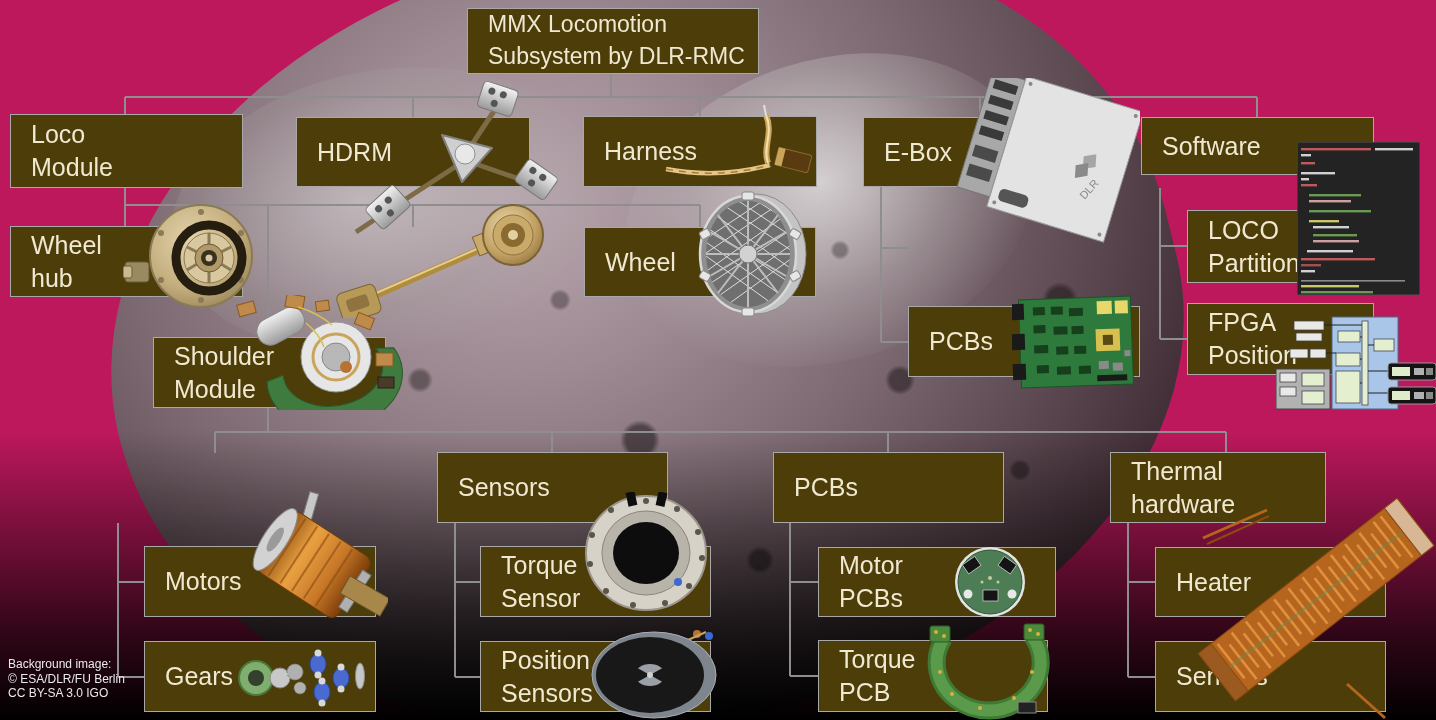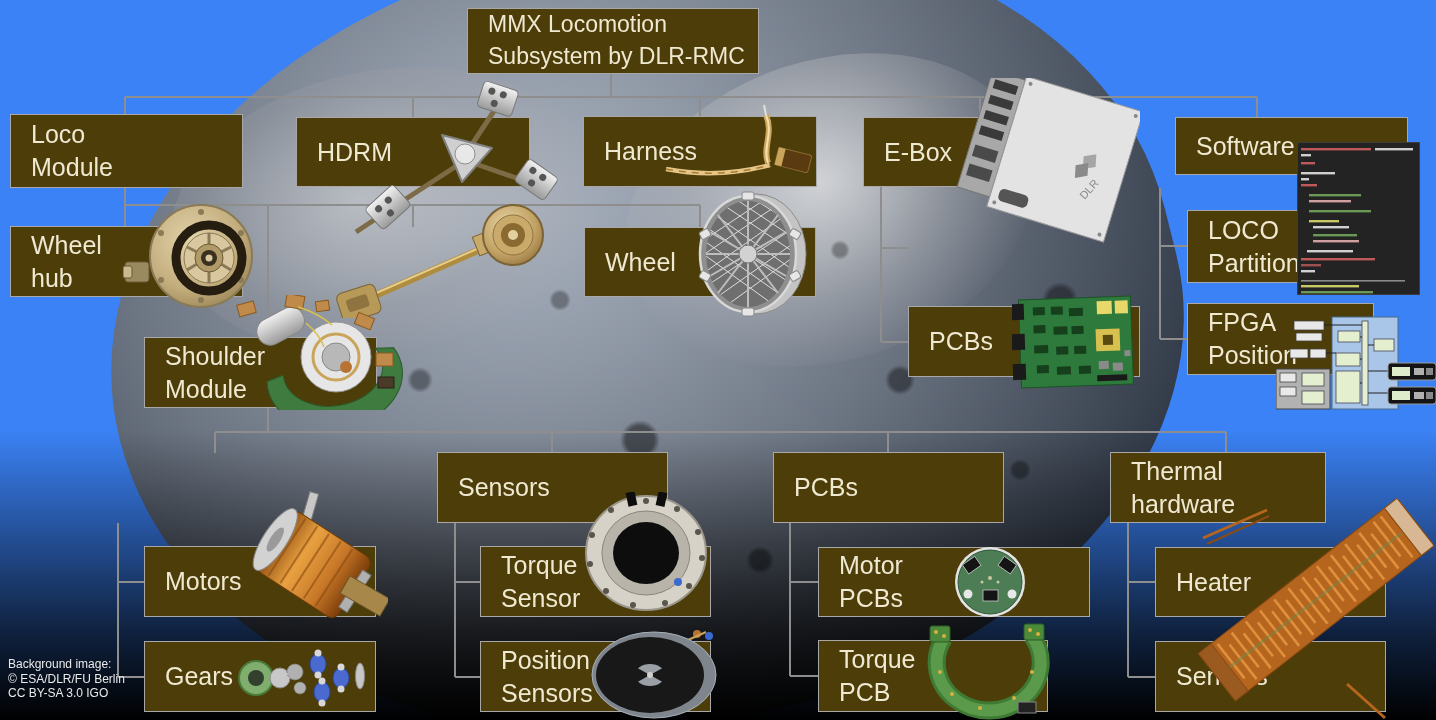--- a/index.html
+++ b/index.html
@@ -1,16 +1,16 @@
 <!DOCTYPE html>
 <html><head>
 <meta charset="utf-8">
 <style>
   html,body{margin:0;padding:0;background:#000;}
-  .stage{position:relative;width:1436px;height:720px;background:#3b82f6;overflow:hidden;
+  .stage{position:relative;width:1436px;height:720px;background:#be185d;overflow:hidden;
          font-family:"Liberation Sans",sans-serif;}
   
   .asteroid{position:absolute;left:110px;top:-60px;width:1070px;height:790px;
     border-radius:48% 52% 45% 55%;transform:rotate(-14deg);
     background:radial-gradient(ellipse at 42% 30%, #b9b9b9 0%, #9a9a9a 22%, #757575 45%, #4a4a4a 68%, #222 88%, #000 100%);
     opacity:.88;}
   .asteroid-hl{position:absolute;left:620px;top:60px;width:420px;height:300px;border-radius:50%;
     background:radial-gradient(ellipse at 50% 40%, rgba(235,235,235,.75) 0%, rgba(200,200,200,.35) 45%, transparent 75%);
     transform:rotate(-18deg);}
   .asteroid-hl2{position:absolute;left:170px;top:70px;width:430px;height:280px;border-radius:50%;
@@ -66,42 +66,42 @@
       M1128 523 V677 M1128 582 H1155 M1128 677 H1155"></path>
   </svg>
 
   <div class="node title" style="left:467px;top:8px;width:292px;height:66px">MMX Locomotion
 Subsystem by DLR-RMC</div>
   <div class="node" style="left:10px;top:114px;width:233px;height:74px">Loco
 Module</div>
   <div class="node" style="left:583px;top:116px;width:234px;height:71px">Harness</div>
   <div class="node" style="left:296px;top:117px;width:234px;height:70px">HDRM</div>
   <div class="node" style="left:863px;top:117px;width:232px;height:70px">E-Box</div>
-  <div class="node" style="left:1175px;top:117px;width:233px;height:58px">Software</div>
+  <div class="node" style="left:1141px;top:117px;width:233px;height:58px">Software</div>
   <div class="node" style="left:10px;top:226px;width:233px;height:71px">Wheel
 hub</div>
   <div class="node" style="left:584px;top:227px;width:232px;height:70px">Wheel</div>
-  <div class="node" style="left:144px;top:337px;width:233px;height:71px">Shoulder
+  <div class="node" style="left:153px;top:337px;width:233px;height:71px">Shoulder
 Module</div>
   <div class="node" style="left:908px;top:306px;width:232px;height:71px">PCBs</div>
   <div class="node" style="left:1187px;top:210px;width:187px;height:73px">LOCO
 Partition</div>
   <div class="node" style="left:1187px;top:303px;width:187px;height:72px">FPGA
 Position</div>
   <div class="node" style="left:437px;top:452px;width:231px;height:71px">Sensors</div>
   <div class="node" style="left:773px;top:452px;width:231px;height:71px">PCBs</div>
   <div class="node" style="left:1110px;top:452px;width:216px;height:71px">Thermal
 hardware</div>
   <div class="node" style="left:144px;top:641px;width:232px;height:71px">Gears</div>
   <div class="node" style="left:144px;top:546px;width:232px;height:71px">Motors</div>
   <div class="node" style="left:480px;top:546px;width:231px;height:71px">Torque
 Sensor</div>
   <div class="node" style="left:480px;top:641px;width:231px;height:71px">Position
 Sensors</div>
-  <div class="node" style="left:818px;top:547px;width:272px;height:70px">Motor
+  <div class="node" style="left:818px;top:547px;width:238px;height:70px">Motor
 PCBs</div>
   <div class="node" style="left:818px;top:640px;width:230px;height:72px">Torque
 PCB</div>
   <div class="node" style="left:1155px;top:547px;width:231px;height:70px">Heater</div>
   <div class="node" style="left:1155px;top:641px;width:231px;height:71px">Sensors</div>
 
   <svg class="photo" style="left:330px;top:80px" width="235" height="180" viewBox="0 0 235 180">
     <defs>
         <linearGradient id="met1" x1="0" y1="0" x2="0" y2="1">
       <stop offset="0" stop-color="#f2f2f2"></stop>

